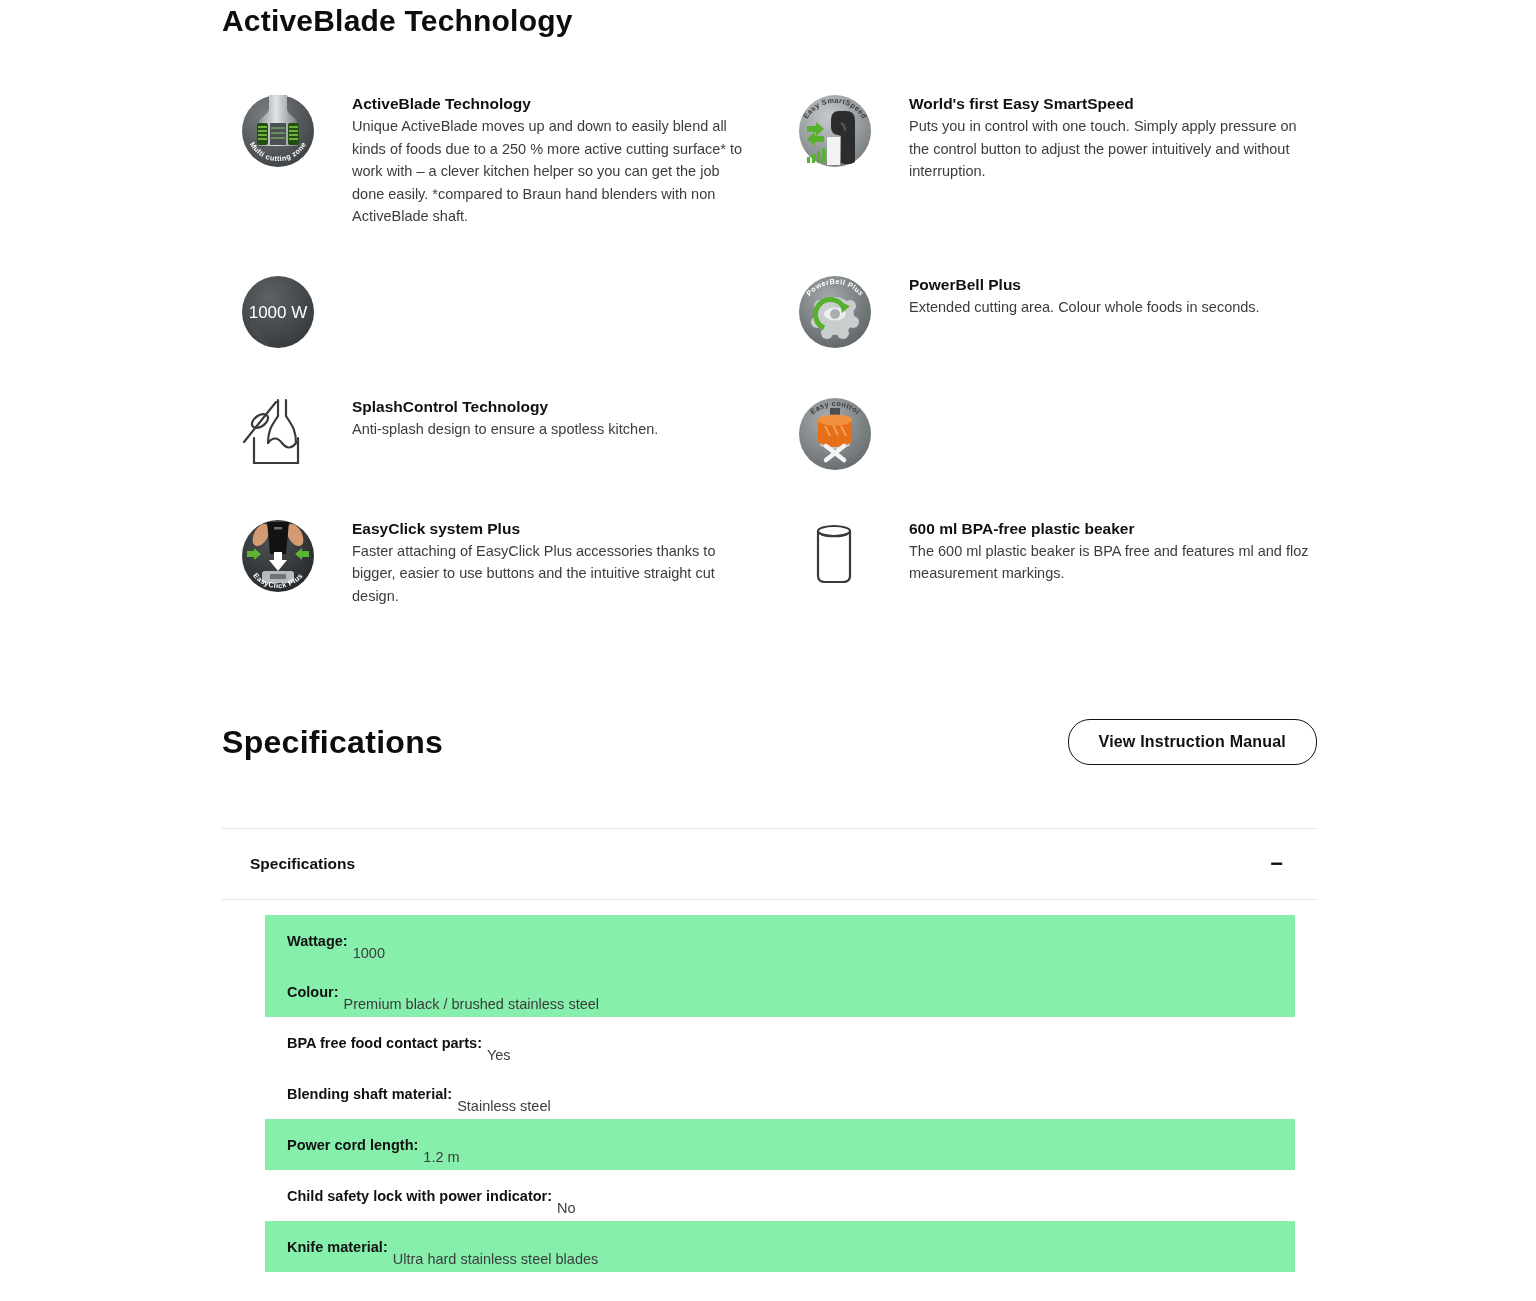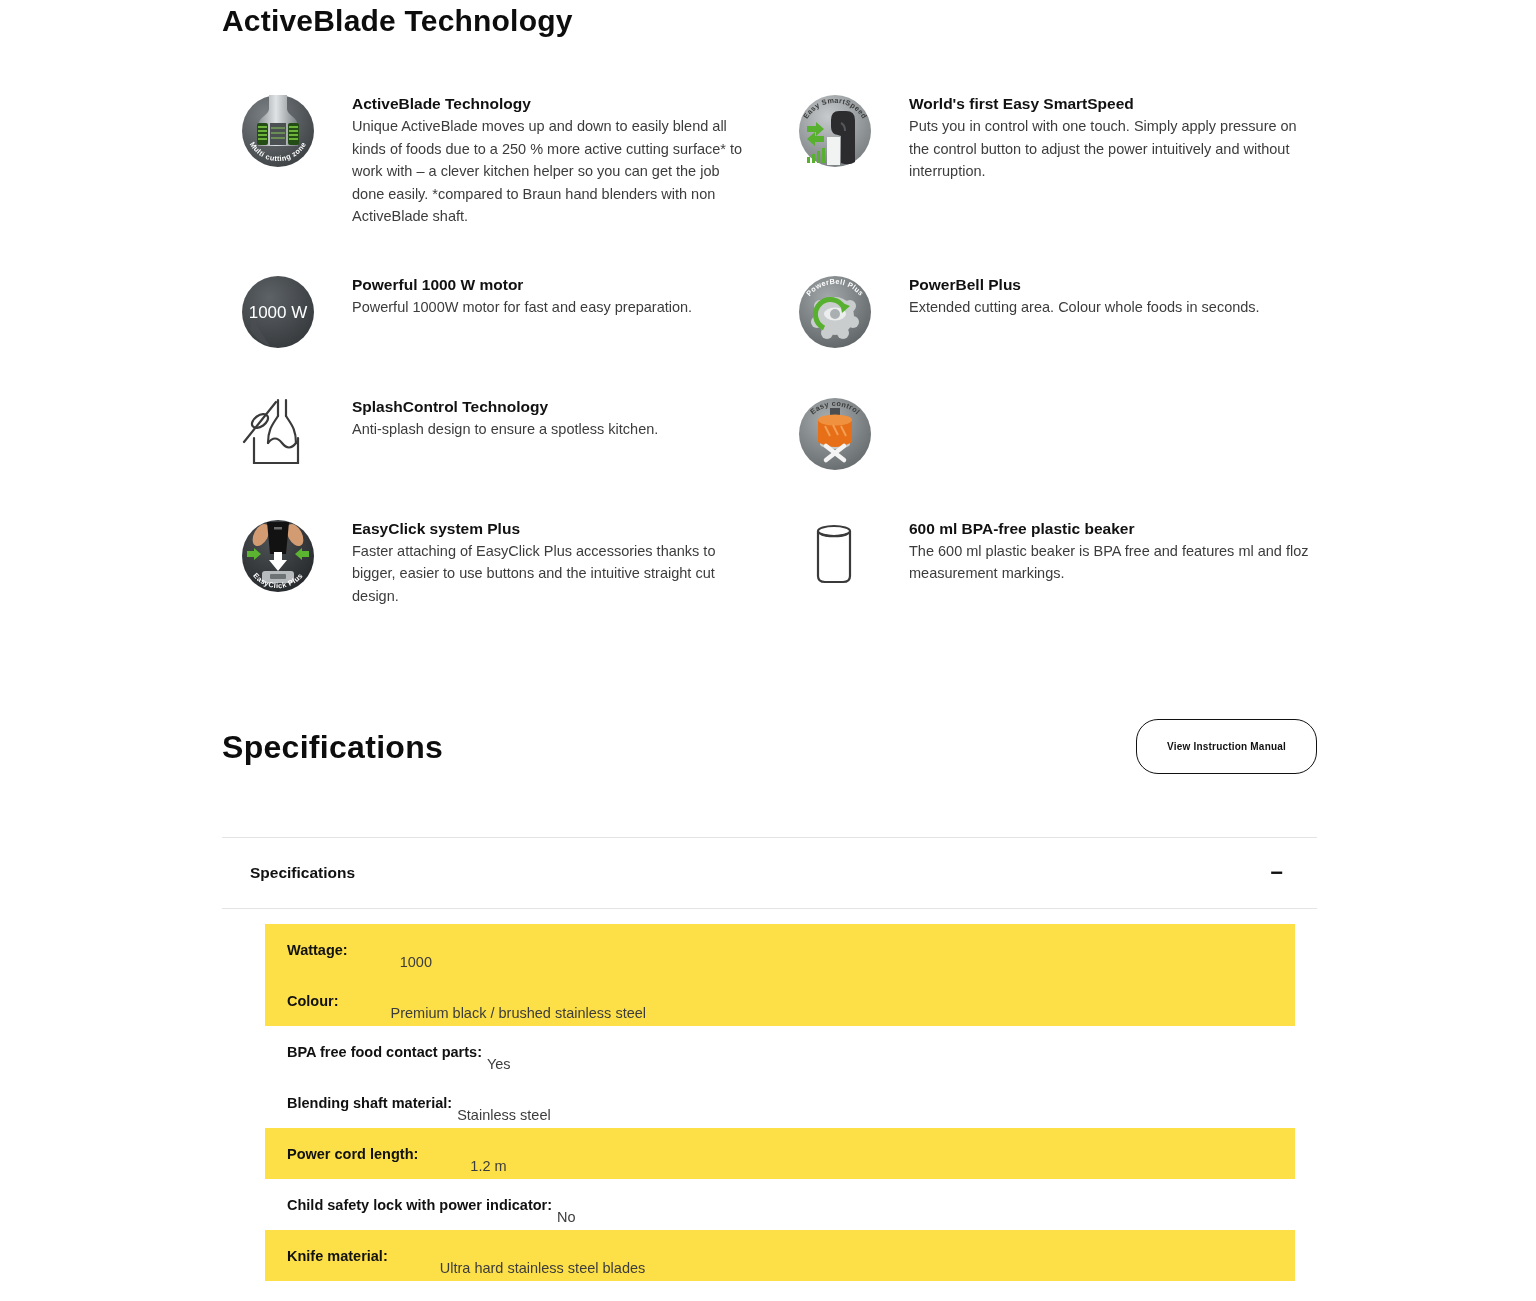--- a/index.html
+++ b/index.html
@@ -30,41 +30,41 @@
   .feature-desc { font-size:14.5px; color:#3c3c3c; line-height:22.5px; margin-top:2px; }
 
   
   .spec-header {
     margin-top:112px;
     display:flex; justify-content:space-between; align-items:center;
   }
   .spec-heading { font-size:32px; font-weight:700; color:#0d0d0d; margin:0; line-height:38px; letter-spacing:0.3px; }
   .manual-btn {
     background:#fff; border:1px solid #111; border-radius:22px;
-    padding:21px 30px; font-size:10px; font-weight:700; color:#111;
+    padding:13px 30px; font-size:16px; font-weight:700; color:#111;
     font-family:"Liberation Sans", sans-serif; cursor:pointer; letter-spacing:0.2px;text-align:center;
   }
 
   
   .accordion-header {
     margin-top:63px;
     border-top:1px solid #e4e4e4; border-bottom:1px solid #e4e4e4;
     height:70px; display:flex; align-items:center; justify-content:space-between;
     padding:0 34px 0 28px; cursor:pointer;
   }
   .accordion-title { font-size:15.5px; font-weight:700; color:#111; }
   .collapse-icon { font-size:22px; font-weight:700; color:#111; line-height:1; }
 
   
   .spec-rows { margin:15px 22px 0 43px; }
   .spec-row {
     min-height:51px; display:flex; align-items:center;
     padding-left:22px; font-size:14.5px; color:#2e2e2e;
   }
-  .spec-row.alt { background:#fde047;gap:47px; }
+  .spec-row.alt { background:#86efac; }
   .spec-label { font-weight:700; color:#111; }
   .spec-value { margin-left:5px; color:#3c3c3c;margin-top:24px; }
 
   .icon-curved-text { font-size:7.3px; font-weight:700; letter-spacing:0.4px; }
 </style>
 </head>
 <body>
 
 <div class="container">
 
@@ -148,24 +148,20 @@
         <defs>
           <radialGradient id="w-bg" cx="38%" cy="30%" r="90%">
             <stop offset="0%" stop-color="#5d6266"></stop>
               <stop offset="100%" stop-color="#2e3235"></stop>
           </radialGradient>
         </defs>
         <circle cx="38" cy="38" r="36" fill="url(#w-bg)"></circle>
         <path d="M10,55 a36,36 0 0 0 20,17 l-18,-28 z" fill="#4c5154" opacity="0.55"></path>
         <text x="38" y="44" text-anchor="middle" font-size="17" fill="#ffffff" font-family="Liberation Sans, sans-serif">1000 W</text>
       </svg>
-      <div class="feature-text">
-        <div class="feature-title">Powerful 1000 W motor</div>
-        <div class="feature-desc">Powerful 1000W motor for fast and easy preparation.</div>
-      </div>
     </div>
 
     <div class="feature">
       <svg class="feature-icon" viewBox="0 0 76 76">
         <defs>
           <radialGradient id="pb-bg" cx="40%" cy="30%" r="85%">
             <stop offset="0%" stop-color="#a3a8ab"></stop>
               <stop offset="100%" stop-color="#565b5e"></stop>
           </radialGradient>
           <path id="pb-arc" d="M 7,34 A 32,32 0 0 1 69,34" fill="none"></path>

